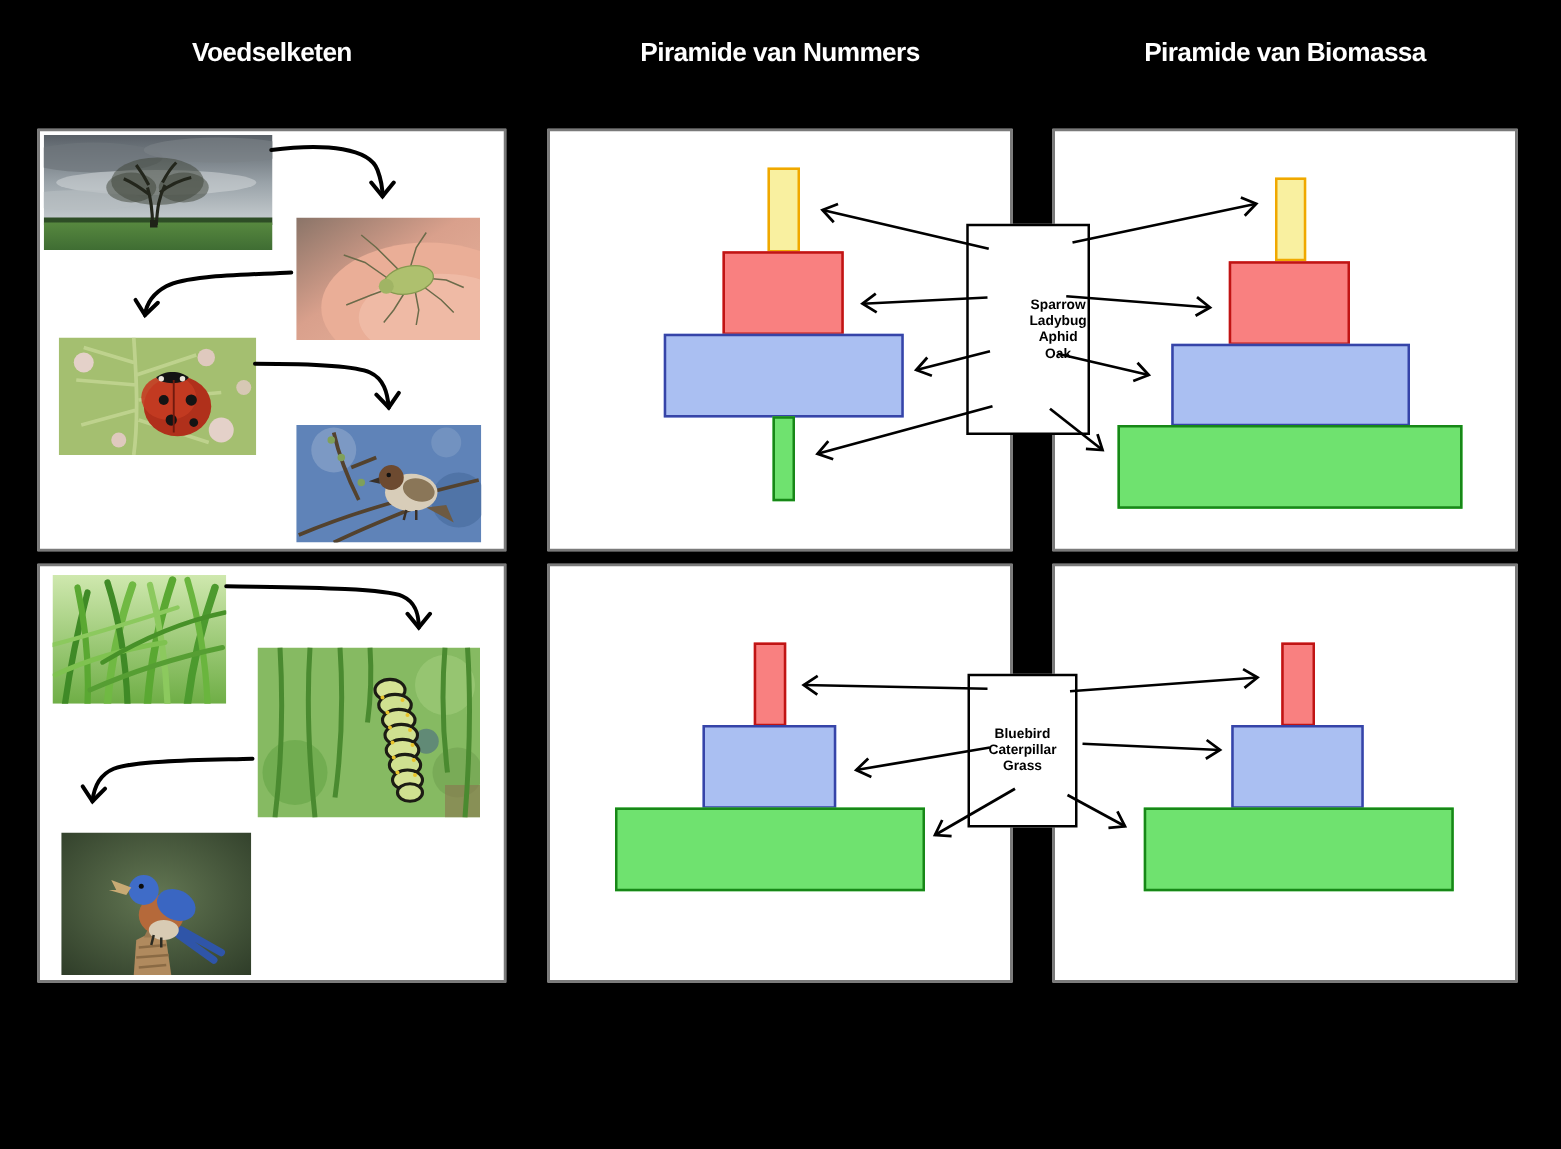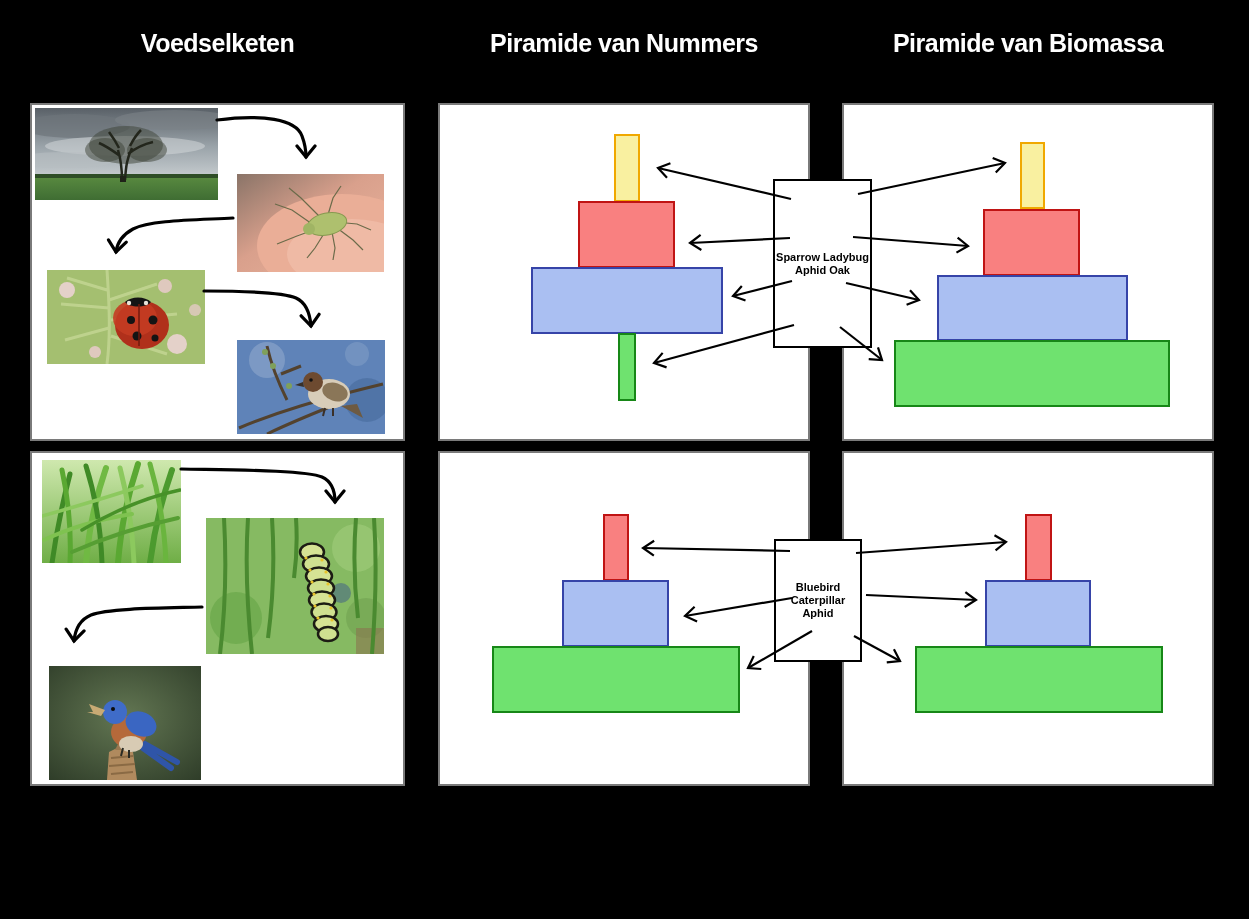--- a/index.html
+++ b/index.html
@@ -1,36 +1,36 @@
 <!DOCTYPE html>
 <html><head>
 <meta charset="utf-8">
 <style>
   html,body{margin:0;padding:0;background:#000;}
   #canvas{position:relative;width:1249px;height:919px;background:#000;overflow:hidden;
           font-family:"Liberation Sans",sans-serif;}
   .col-header{position:absolute;top:26px;height:34px;line-height:34px;color:#fff;
-              font-weight:bold;font-size:25px;text-align:center;letter-spacing:-0.5px;}
+              font-weight:bold;font-size:21px;text-align:center;letter-spacing:-0.5px;}
   #hdr1{left:30px;width:375px;}
   #hdr2{left:438px;width:372px;}
   #hdr3{left:842px;width:372px;}
   .panel{position:absolute;background:#fff;border:2px solid #7a7a7a;box-sizing:border-box;}
   #p1{left:30px;top:103px;width:375px;height:338px;}
   #p2{left:438px;top:103px;width:372px;height:338px;}
   #p3{left:842px;top:103px;width:372px;height:338px;}
   #p4{left:30px;top:451px;width:375px;height:335px;}
   #p5{left:438px;top:451px;width:372px;height:335px;}
   #p6{left:842px;top:451px;width:372px;height:335px;}
   .photo{position:absolute;display:block;}
   .photo svg{display:block;}
   .tier{position:absolute;box-sizing:border-box;border:2px solid;}
   .label-box{position:absolute;background:#fff;border:2.5px solid #000;z-index:5;
              display:flex;align-items:center;justify-content:center;text-align:center;
              font-weight:bold;font-size:11px;line-height:13px;color:#000;box-sizing:border-box;}
-  #box1{left:773px;top:179px;width:99px;height:169px;}
+  #box1{left:773px;top:179px;width:99px;height:169px;padding-left:48px;}
   #box2{left:774px;top:539px;width:88px;height:123px;}
   #arrows{position:absolute;left:0;top:0;z-index:6;pointer-events:none;}
 </style>
 </head>
 <body>
 
 <div id="canvas">
 
   <div class="col-header" id="hdr1">Voedselketen</div>
   <div class="col-header" id="hdr3">Piramide van Biomassa</div>
@@ -252,21 +252,21 @@
   <div class="panel" id="p6">
       <div class="tier" style="left: 181px; top: 61px; width: 27px; height: 67px; background: rgb(249, 128, 128); border-color: rgb(192, 20, 20);"></div>
       <div class="tier" style="left: 141px; top: 127px; width: 106px; height: 67px; background: rgb(170, 191, 242); border-color: rgb(54, 68, 168);"></div>
       <div class="tier" style="left: 71px; top: 193px; width: 248px; height: 67px; background: rgb(111, 226, 111); border-color: rgb(23, 135, 23);"></div>
     </div>
 
   <div class="label-box" id="box1">
     <span><span>Sparrow Ladybug</span><br><span>Aphid Oak</span></span>
   </div>
   <div class="label-box" id="box2">
-    <span><span>Bluebird Caterpillar</span><br><span>Aphid</span></span>
+    <span><span>Bluebird Caterpillar</span><br><span>Grass</span></span>
   </div>
 
   <svg id="arrows" width="1249" height="919" viewBox="0 0 1249 919">
     <defs>
       <marker id="head3" viewBox="-14 -11 18 22" refX="0" refY="0" markerWidth="18" markerHeight="22" orient="auto" markerUnits="userSpaceOnUse">
         <path d="M-11,-9 L0,0 L-11,9" fill="none" stroke="#000" stroke-width="3.2" stroke-linecap="round"></path>
       </marker>
       <marker id="head2" viewBox="-14 -11 18 22" refX="0" refY="0" markerWidth="18" markerHeight="22" orient="auto" markerUnits="userSpaceOnUse">
         <path d="M-11,-7.5 L0,0 L-11,7.5" fill="none" stroke="#000" stroke-width="2.2"></path>
       </marker>

